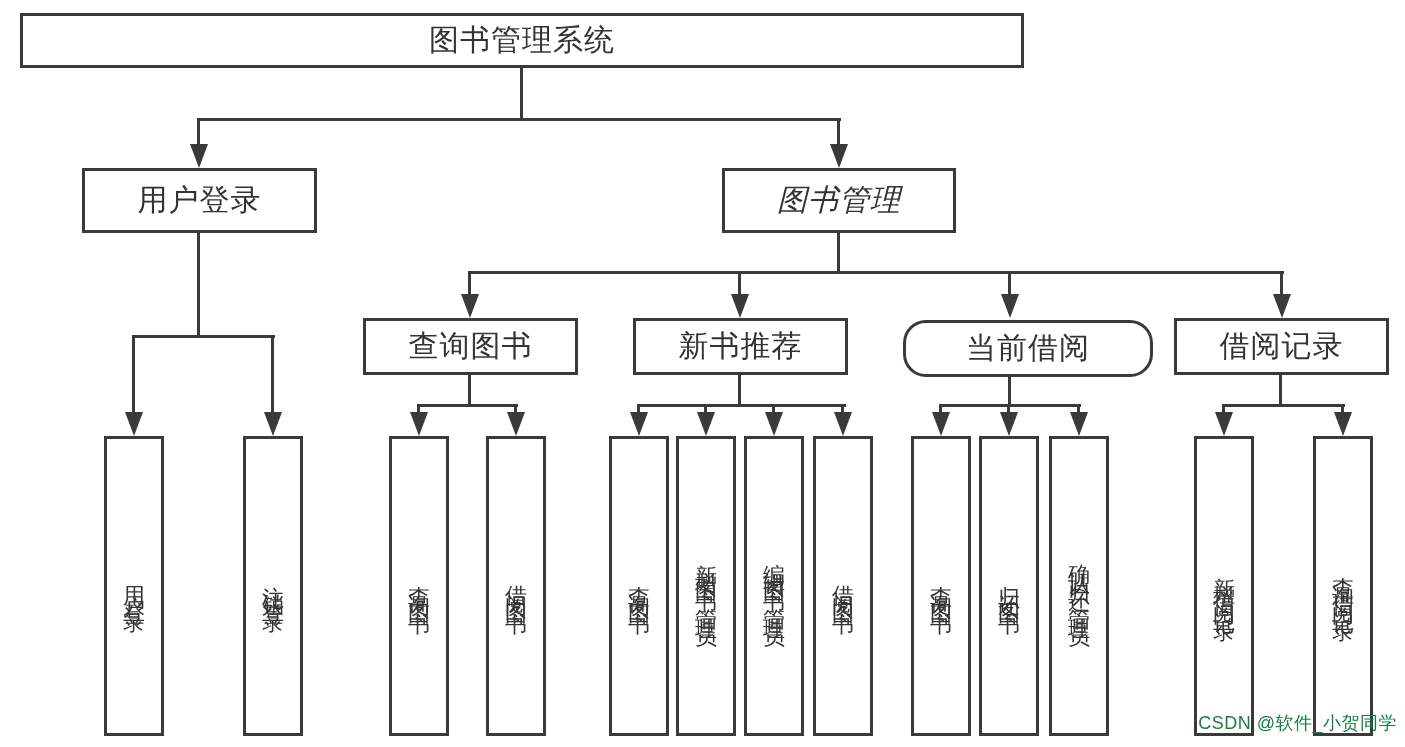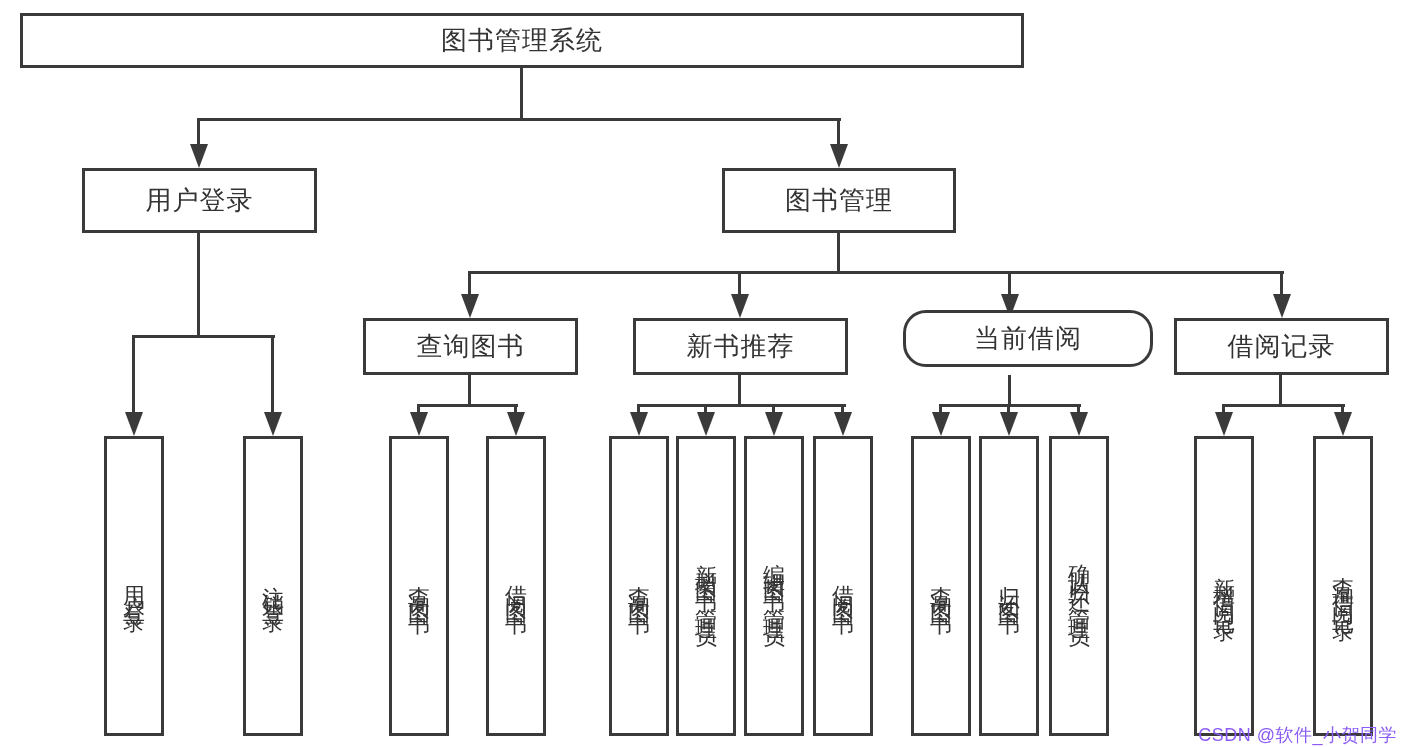--- a/index.html
+++ b/index.html
@@ -4,34 +4,34 @@
 <style>
   html,body{margin:0;padding:0;background:#fff;}
   #stage{
     position:relative;width:1405px;height:747px;background:#ffffff;
     font-family:"Liberation Sans","DejaVu Sans",sans-serif;color:#333333;overflow:hidden;
   }
   .box{
     position:absolute;box-sizing:border-box;border:3px solid #3a3a3a;background:#ffffff;
     display:flex;align-items:center;justify-content:center;
   }
-  .hbox{font-size:26px;letter-spacing:1px;color:#333333;}
+  .hbox{font-size:30px;letter-spacing:1px;color:#333333;}
   .vbox{font-size:22px;color:#333333;}
   .vbox .vt{
     writing-mode:vertical-rl;text-orientation:mixed;letter-spacing:9px;line-height:1.1;
     white-space:nowrap;
   }
   .ln{position:absolute;background:#3a3a3a;}
   .arr{
     position:absolute;width:0;height:0;
     border-left:9px solid transparent;border-right:9px solid transparent;
     border-top:24px solid #3a3a3a;
   }
   .watermark{
-    position:absolute;right:8px;bottom:0;font-size:18px;color:#8b5cf6;
+    position:absolute;right:8px;bottom:12px;font-size:18px;color:#15803d;
     letter-spacing:0.5px;
   }
 </style>
 </head>
 <body>
 
 <div id="stage">
 
   <div class="ln" style="left:520px;top:68px;width:3px;height:53px;"></div>
   <div class="ln" style="left:197px;top:118px;width:644px;height:3px;"></div>
@@ -93,33 +93,33 @@
   <div class="arr" style="left:1334px;top:412px;"></div>
 
   <div class="box hbox" style="left:20px;top:13px;width:1004px;height:55px;">
     <span>图书管理系统</span>
   </div>
 
   <div class="box hbox" style="left:82px;top:168px;width:235px;height:65px;">
     <span>用户登录</span>
   </div>
 
-  <div class="box hbox" style="left:722px;top:168px;width:234px;height:65px;">
+  <div class="box hbox" style="left:722px;top:168px;width:234px;height:65px;font-style:italic;">
     <span>图书管理</span>
   </div>
 
   <div class="box hbox" style="left:363px;top:318px;width:215px;height:57px;">
     <span>查询图书</span>
   </div>
 
   <div class="box hbox" style="left:633px;top:318px;width:215px;height:57px;">
     <span>新书推荐</span>
   </div>
 
-  <div class="box hbox" style="left:903px;top:310px;width:250px;height:57px;border-radius:23px;">
+  <div class="box hbox" style="left:903px;top:320px;width:250px;height:57px;border-radius:23px;">
     <span>当前借阅</span>
   </div>
 
   <div class="box hbox" style="left:1174px;top:318px;width:215px;height:57px;">
     <span>借阅记录</span>
   </div>
 
   <div class="box vbox" style="left:104px;top:436px;width:60px;height:300px;">
     <span class="vt">用户登录</span>
   </div>

